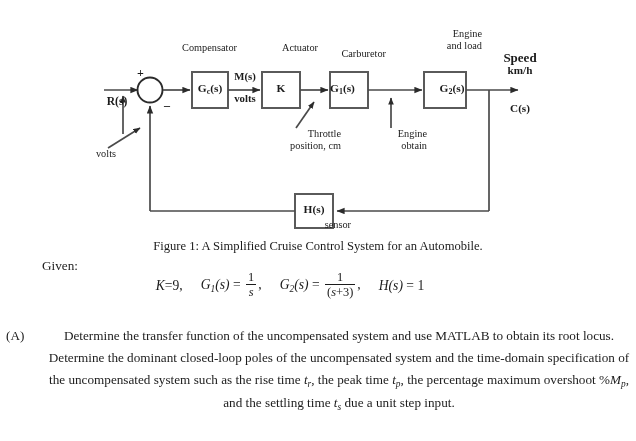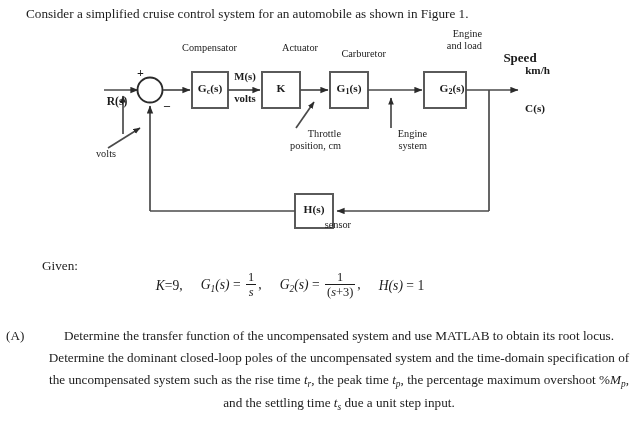--- a/index.html
+++ b/index.html
@@ -161,21 +161,20 @@
     vertical-align: baseline;
     position: relative;
     bottom: -3px;
   }
 </style>
 </head>
 <body>
 
 <div class="page">
 
-  <div id="intro-text">Consider a simplified cruise control system for an automobile as shown in Figure 1.</div>
 
   <div id="figure-block">
 
     <svg id="figure-svg" width="636" height="200" viewBox="0 0 636 200">
       <defs>
         <marker id="ah" markerWidth="9" markerHeight="9" refX="7.6" refY="3.2" orient="auto" markerUnits="userSpaceOnUse">
           <path d="M0,0 L8,3.2 L0,6.4 z" fill="#2b2b2b"></path>
         </marker>
         <marker id="ahs" markerWidth="8" markerHeight="8" refX="6.6" refY="2.8" orient="auto" markerUnits="userSpaceOnUse">
           <path d="M0,0 L7,2.8 L0,5.6 z" fill="#2b2b2b"></path>
@@ -227,43 +226,44 @@
 
     <div class="dg-label" style="left:163px; top:6px; width:74px;">Compensator</div>
     <div class="dg-label" style="left:244px; top:6px; width:74px;">Actuator</div>
     <div class="dg-label" style="left:312px; top:12px; width:74px;">Carburetor</div>
     <div class="dg-label" style="left:408px; top:-8px; width:74px;">Engine</div>
     <div class="dg-label" style="left:408px; top:4px; width:74px;">and load</div>
     <div class="dg-label" style="left:277px; top:143px; width:74px;margin-top:40px;">sensor</div>
 
     <div class="dg-boxlabel" style="left:192px; top:46px; width:36px;">G<sub>c</sub>(s)</div>
     <div class="dg-boxlabel" style="left:262px; top:46px; width:38px;">K</div>
-    <div class="dg-boxlabel" style="left:330px; top:46px; width:38px;">G<sub>1</sub>(s)</div>
+    <div class="dg-boxlabel" style="left:330px; top:46px; width:24px;">G<sub>1</sub>(s)</div>
     <div class="dg-boxlabel" style="left:424px; top:46px; width:56px;">G<sub>2</sub>(s)</div>
     <div class="dg-boxlabel" style="left:295px; top:167px; width:38px;">H(s)</div>
 
     <div class="dg-boxlabel" style="left:100px; top:32px; width:34px; font-size:11.6px;margin-top:27px;">R(s)</div>
     <div class="dg-sign" style="left:137px; top:30px;">+</div>
     <div class="dg-sign" style="left:164px; top:62px;">–</div>
     <div class="dg-label" style="left:72px; top:112px; width:44px;">volts</div>
 
     <div class="dg-boxlabel" style="left:228px; top:34px; width:34px; font-size:10.8px;">M(s)</div>
     <div class="dg-boxlabel" style="left:228px; top:56px; width:34px; font-size:10.8px;">volts</div>
 
     <div class="dg-label" style="left:251px; top:92px; width:90px;">Throttle</div>
     <div class="dg-label" style="left:251px; top:104px; width:90px;">position, cm</div>
 
     <div class="dg-label" style="left:355px; top:92px; width:72px;">Engine</div>
-    <div class="dg-label" style="left:355px; top:104px; width:72px;">system</div>
+    <div class="dg-label" style="left:355px; top:104px; width:72px;">obtain</div>
 
     <div class="dg-boxlabel" style="left:490px; top:14px; width:60px; text-align:center; font-size:13px;">Speed</div>
-    <div class="dg-boxlabel" style="left:490px; top:28px; width:60px; text-align:right; font-size:11.2px;">km/h</div>
-    <div class="dg-boxlabel" style="left:495px; top:66px; width:50px; text-align:right; font-size:11.2px;">C(s)</div>
+    <div class="dg-boxlabel" style="left:490px; top:28px; width:60px; text-align:center; font-size:11.2px;">km/h</div>
+    <div class="dg-boxlabel" style="left:495px; top:66px; width:50px; text-align:center; font-size:11.2px;">C(s)</div>
   </div>
 
+  <div id="figure-caption">Figure 1: A Simplified Cruise Control System for an Automobile.</div>
 
   <div id="given-label">Given:</div>
 
   <div id="given-equations">
     <span class="eq"><i>K</i><span>=</span><span>9</span><span>,</span></span><span class="eq"><i>G</i><sub>1</sub><i>(s)</i> = <span class="frac"><span class="num">1</span><span class="den">s</span></span><span>,</span></span><span class="eq"><i>G</i><sub>2</sub><i>(s)</i> = <span class="frac"><span class="num">1</span><span class="den"><span class="rm">(</span><i>s</i><span class="rm">+</span><span class="rm">3</span><span class="rm">)</span></span></span><span>,</span></span><span class="eq"><i>H</i><i>(s)</i> = <span>1</span></span>
   </div>
 
   <div id="question-block">
     <span id="question-label">(A)</span>
     <div id="question-body"><span>Determine the transfer function of the uncompensated system and use MATLAB to obtain its root locus. Determine the dominant closed-loop poles of the uncompensated system and the time-domain specification of the uncompensated system such as the rise time </span><span class="mvar"><span>t</span><sub>r</sub></span><span>, the peak time </span><span class="mvar"><span>t</span><sub>p</sub></span><span>, the percentage maximum overshoot %</span><span class="mvar"><span>M</span><sub>p</sub></span><span>, and the settling time </span><span class="mvar"><span>t</span><sub>s</sub></span><span> due a unit step input.</span></div>

